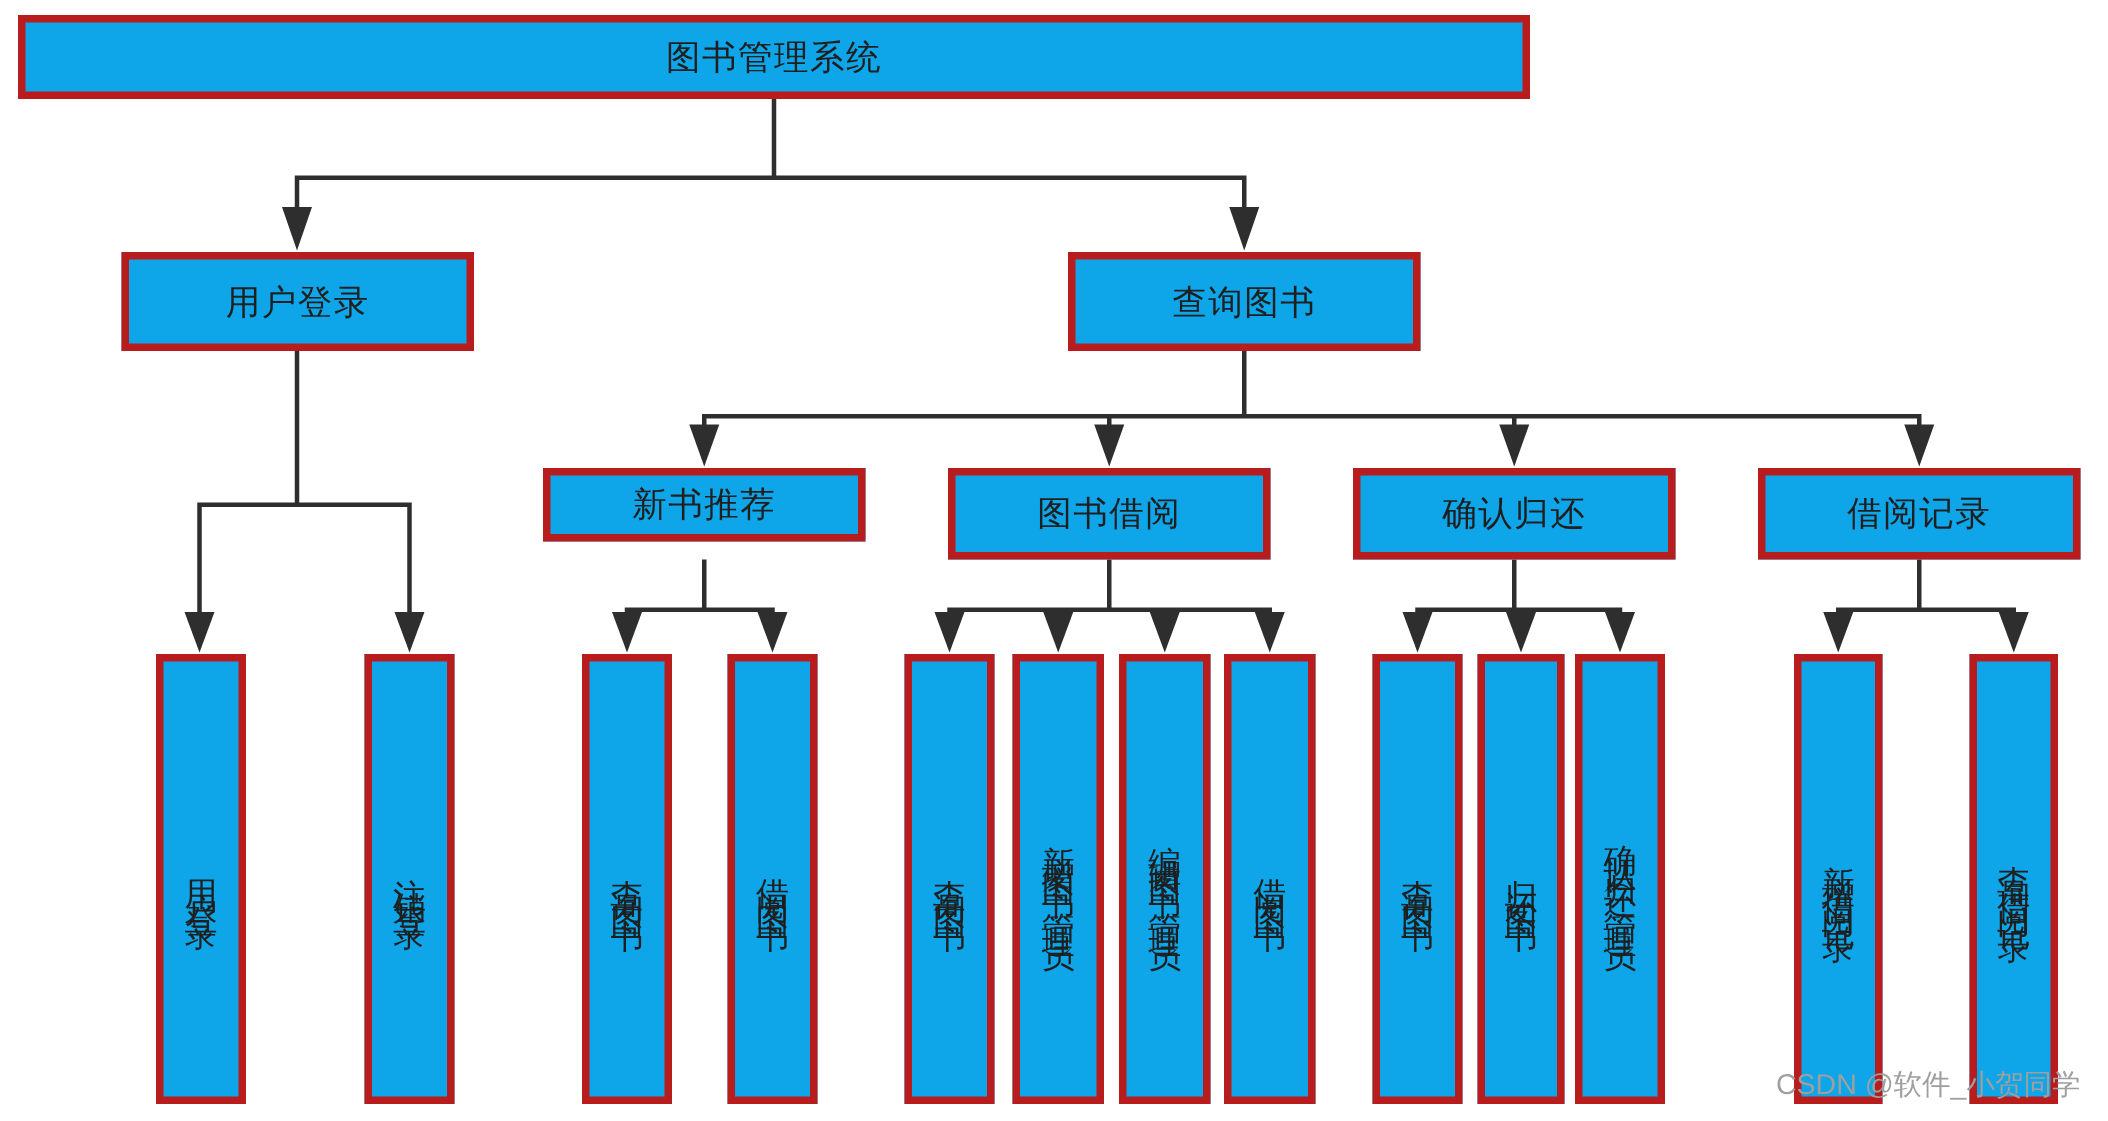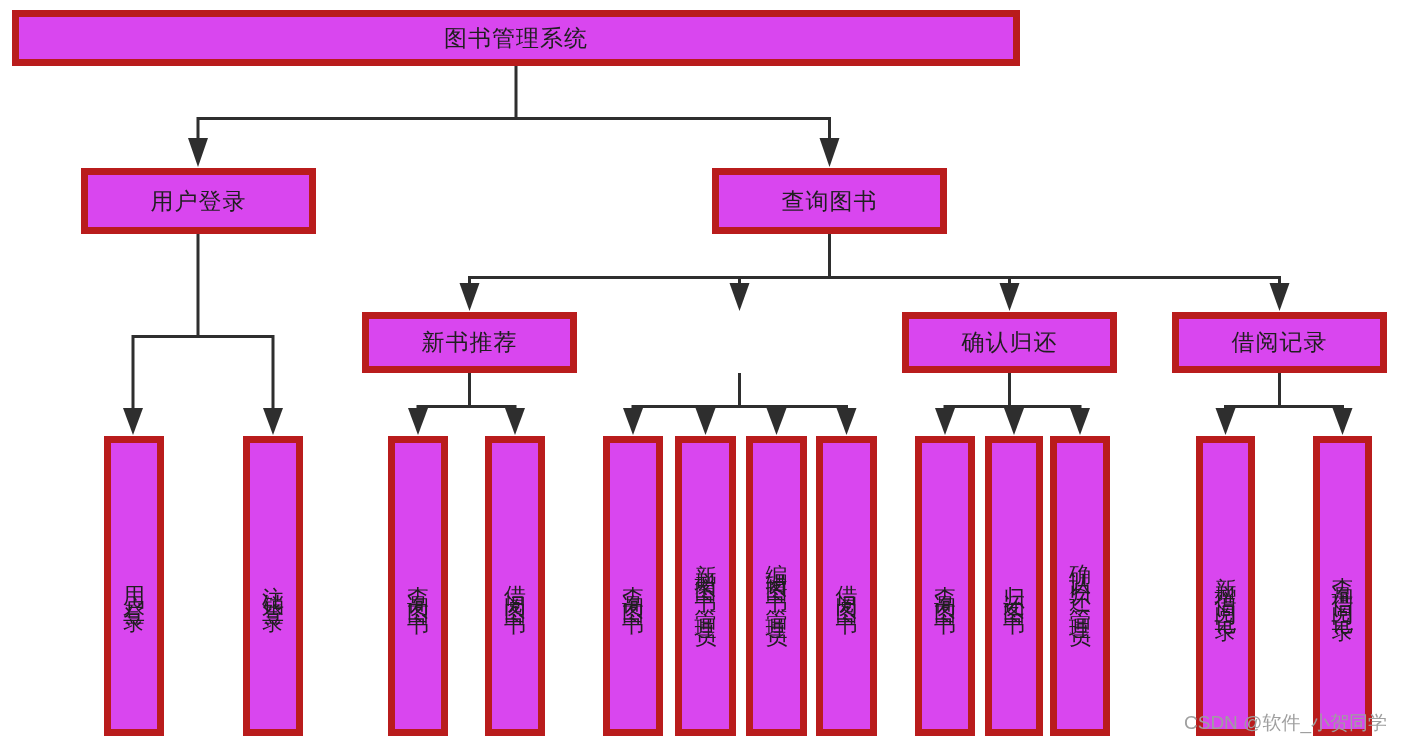--- a/index.html
+++ b/index.html
@@ -8,22 +8,22 @@
     width: 1405px;
     height: 747px;
     background: #ffffff;
     font-family: "Liberation Sans", "DejaVu Sans", sans-serif;
     overflow: hidden;
   }
   svg.edges { position: absolute; left: 0; top: 0; }
   .node {
     position: absolute;
     box-sizing: border-box;
-    background: #d946ef;
-    border: 7px solid #b91c1c;
+    background: #0ea5e9;
+    border: 5px solid #b91c1c;
     color: #1f1f1f;
     display: flex;
     align-items: center;
     justify-content: center;
     z-index: 2;
   }
   .node.h { font-size: 23px; letter-spacing: 1px; white-space: nowrap; }
   .node.v {
     writing-mode: vertical-rl;
     text-orientation: mixed;
@@ -91,21 +91,22 @@
       <polygon points="1215.5,408 1235.5,408 1225.5,435"></polygon>
       <polygon points="1332.5,408 1352.5,408 1342.5,435"></polygon>
     </g>
   </svg>
 
   <div class="node h" style="left:12px;top:10px;width:1008px;height:56px">图书管理系统</div>
 
   <div class="node h" style="left:81px;top:168px;width:235px;height:66px">用户登录</div>
   <div class="node h" style="left:712px;top:168px;width:235px;height:66px">查询图书</div>
 
-  <div class="node h" style="left:362px;top:312px;width:215px;height:61px">新书推荐</div>
+  <div class="node h" style="left:362px;top:312px;width:215px;height:49px">新书推荐</div>
+  <div class="node h" style="left:632px;top:312px;width:215px;height:61px">图书借阅</div>
   <div class="node h" style="left:902px;top:312px;width:215px;height:61px">确认归还</div>
   <div class="node h" style="left:1172px;top:312px;width:215px;height:61px">借阅记录</div>
 
   <div class="node v" style="left:104px;top:436px;width:60px;height:300px">用户登录</div>
   <div class="node v" style="left:243px;top:436px;width:60px;height:300px">注销登录</div>
 
   <div class="node v" style="left:388px;top:436px;width:60px;height:300px">查询图书</div>
   <div class="node v" style="left:485px;top:436px;width:60px;height:300px">借阅图书</div>
 
   <div class="node v" style="left:603px;top:436px;width:60px;height:300px">查询图书</div>

